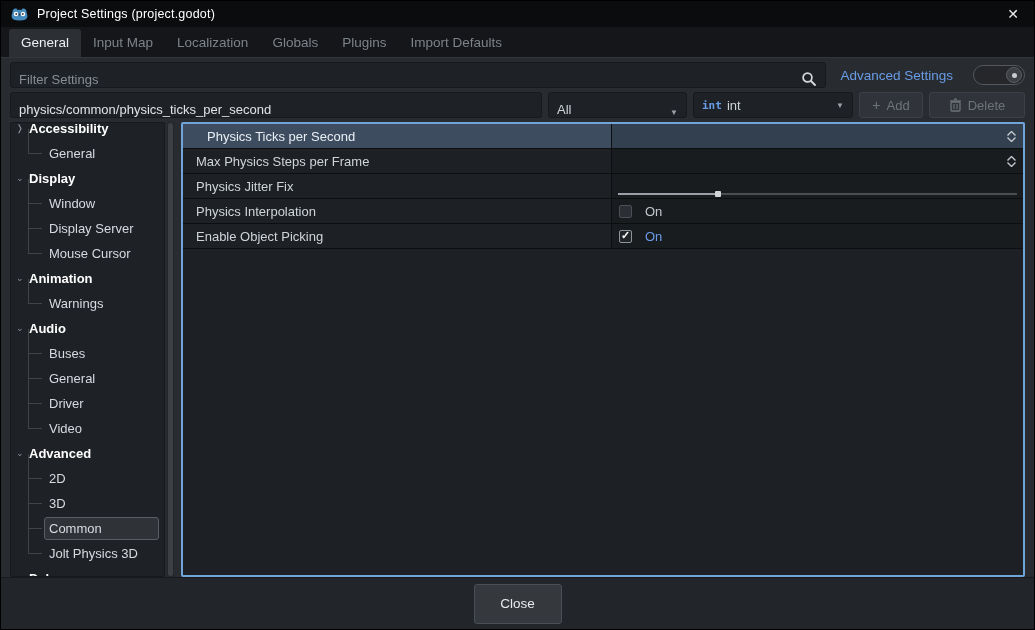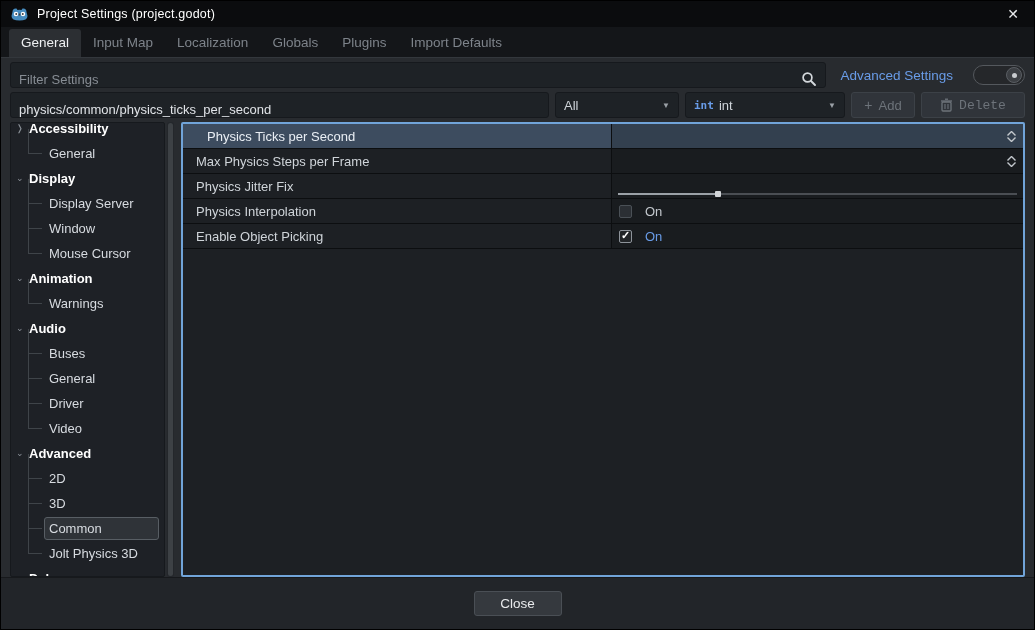--- a/index.html
+++ b/index.html
@@ -29,29 +29,29 @@
   .filter-input { flex:1; }
   .search-icon { margin-left:auto; width:16px; height:16px; flex:0 0 auto; }
 
   .adv-label { color:#699ce8; margin:0 14px 0 8px; font-size:13.5px; }
   .toggle { width:52px; height:20px; border-radius:10px; background:#25272a; border:1px solid #54585d; position:relative; flex:0 0 auto; }
   .toggle .knob { position:absolute; right:2px; top:1px; width:16px; height:16px; border-radius:50%; background:#3c3f43; border:1px solid #5a5e63; }
   .toggle .knob::after { content:""; position:absolute; left:5px; top:5px; width:5px; height:5px; border-radius:50%; background:#c9cccf; }
 
   .prop-input { flex:1; }
   .dropdown { height:26px; background:#1e2226; border:1px solid #16191d; border-radius:3px; display:flex; align-items:center; padding:0 8px; }
-  .dd-all { width:124px; }
+  .dd-all { width:139px;align-items:flex-end; }
   .dd-type { width:160px; }
   .dd-arrow { margin-left:auto; font-size:8px; color:#9aa0a6; }
   .type-glyph { font-family:"DejaVu Sans Mono", monospace; font-weight:bold; color:#699ce8; font-size:11px; margin-right:5px; }
 
   .btn { height:26px; border-radius:3px; background:#30343a; border:1px solid #3c4147; display:flex; align-items:center; justify-content:center; gap:6px; color:#6d737a; padding:0 12px; }
   .btn .glyph { font-size:14px; line-height:1; }
   .btn-add { width:64px; }
-  .btn-delete { width:104px;font-family:Liberation Mono, monospace; }
+  .btn-delete { width:96px; }
   .trash-icon { width:13px; height:14px; }
 
   
   .content { flex:1; display:flex; min-height:0; margin-bottom:0; }
   .sidebar-wrap { width:164px; flex:0 0 auto; display:flex; }
   .sidebar { flex:1; background:#1e2126; border:1px solid #16191d; border-radius:2px; overflow:hidden; padding-top:0; position:relative; }
   .tree { margin-top:-7px; }
   .tree-row { height:25px; display:flex; align-items:center; position:relative; }
   .tree-cat { font-weight:bold; color:#fff; padding-left:18px; }
   .tree-cat .chev { position:absolute; left:5px; top:50%; transform:translateY(-56%); color:#8a9097; font-size:9px; font-weight:normal; }
@@ -76,21 +76,21 @@
   .slider-fill { position:absolute; left:0; top:0; bottom:0; background:#9ba1a7; }
   .slider-grabber { position:absolute; top:50%; transform:translate(-50%,-50%); width:6px; height:6px; background:#d2d5d8; border-radius:1px; left:25%; }
   .checkbox { width:13px; height:13px; border-radius:2px; margin-left:7px; margin-right:13px; background:#2b2f34; border:1px solid #4a5056; position:relative; flex:0 0 auto; }
   .checkbox.checked { background:#222528; border-color:#8d939a; }
   .checkbox.checked::after { content:"✓"; position:absolute; left:1px; top:-2px; color:#fff; font-size:11px; font-weight:bold; }
   .check-text { color:#c3c8cd; }
   .check-text.on-blue { color:#699ce8; }
 
   
   .footer { flex:0 0 auto; height:52px; margin:0 -9px; background:#222529; border-top:1px solid #17191c; display:flex; align-items:center; justify-content:center; }
-  .close-btn { width:88px; height:25px; background:#35393e; border:1px solid #4a4f55; border-radius:3px; color:#e8eaec; display:flex; align-items:center; justify-content:center; font-size:13.5px; }
+  .close-btn { width:88px; height:40px; background:#35393e; border:1px solid #4a4f55; border-radius:3px; color:#e8eaec; display:flex; align-items:center; justify-content:center; font-size:13.5px; }
 </style>
 </head>
 <body>
 
 <div class="window">
 
   <div class="titlebar">
     <svg class="godot-icon" viewBox="0 0 34 30">
       <path d="M3 10 Q3 2 11 3 L13 6 Q17 5 21 6 L23 3 Q31 2 31 10 L33 18 Q33 27 17 27 Q1 27 1 18 Z" fill="#478cbf"></path>
       <circle cx="10" cy="14" r="4.5" fill="#fff"></circle>
@@ -167,24 +167,24 @@
                 <span>Accessibility</span>
               </div>
             <div class="tree-row tree-child">
                 <span>General</span>
               </div>
             <div class="tree-row tree-cat">
                 <span class="chev">⌄</span>
                 <span>Display</span>
               </div>
             <div class="tree-row tree-child">
+                <span>Window</span>
+              </div>
+            <div class="tree-row tree-child">
                 <span>Display Server</span>
-              </div>
-            <div class="tree-row tree-child">
-                <span>Window</span>
               </div>
             <div class="tree-row tree-child">
                 <span>Mouse Cursor</span>
               </div>
             <div class="tree-row tree-cat">
                 <span class="chev">⌄</span>
                 <span>Animation</span>
               </div>
             <div class="tree-row tree-child">
                 <span>Warnings</span>

